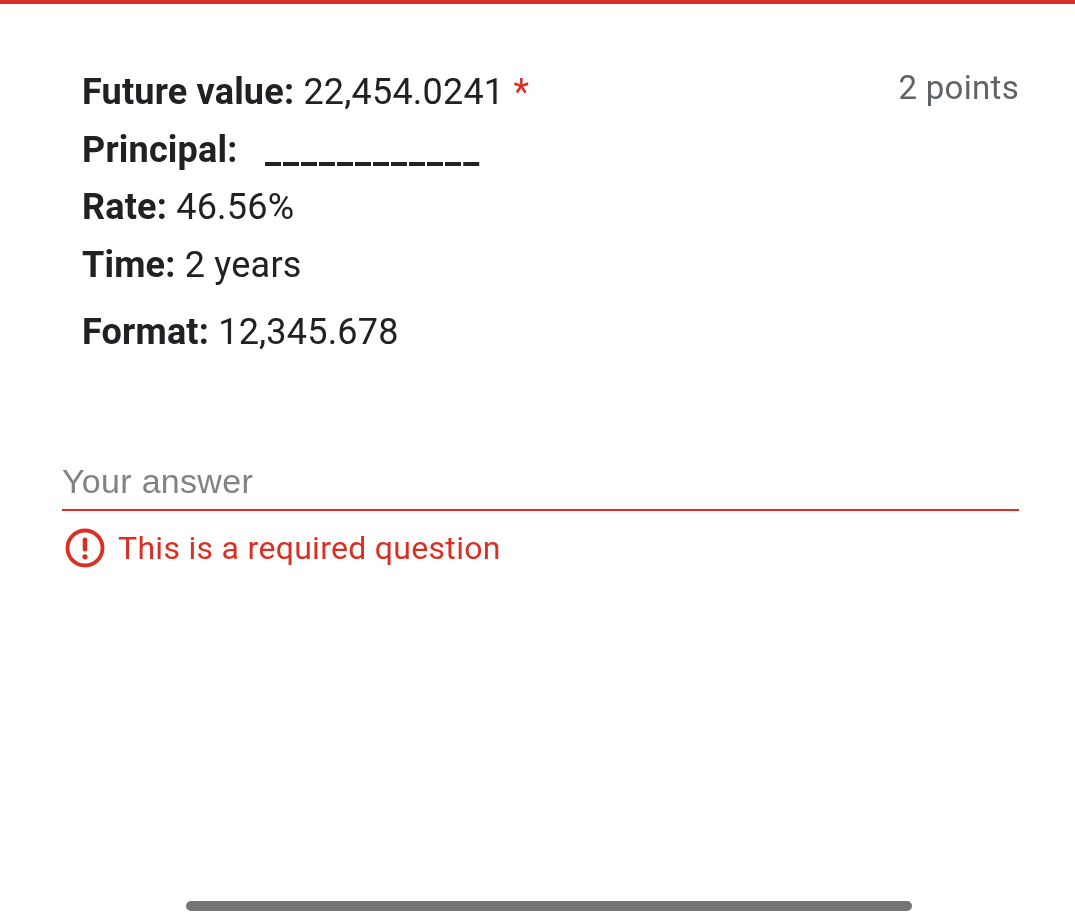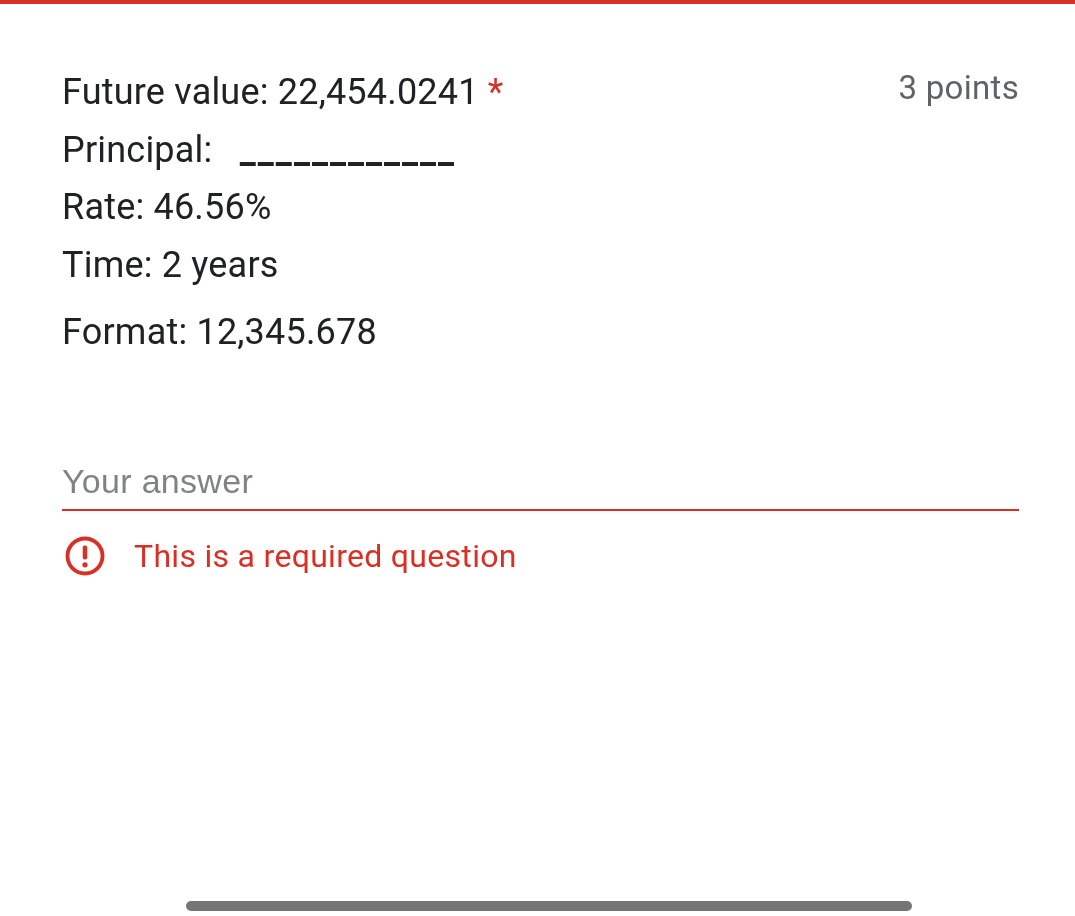--- a/index.html
+++ b/index.html
@@ -32,21 +32,21 @@
     font-size: 33px;
     white-space: nowrap;
     padding-top: 4px;
     letter-spacing: 0.3px;
   }
   .line {
     font-size: 36px;
     line-height: 1.6;
     letter-spacing: 0.2px;
   }
-  .line .bold { font-weight: 400; }
+  .line .bold { font-weight: 700; margin-left: 20px; }
   .req { color: #d93025; }
   .blank {
     font-weight: 700;
     letter-spacing: 2px;
   }
   .section2 {
     margin-top: 10px;
   }
   .answer-wrap {
     margin-top: 96px;
@@ -62,22 +62,22 @@
     background: transparent;
     letter-spacing: 0.3px;
   }
   .answer-input::placeholder {
     color: #808386;
     font-weight: 400;
   }
   .error-row {
     display: flex;
     align-items: center;
-    gap: 28px;
-    margin-top: 24px;
+    gap: 12px;
+    margin-top: 16px;
     padding-left: 2px;
   }
   .error-row svg { flex-shrink: 0; }
   .error-text {
     color: #d93025;
     font-size: 32px;
     letter-spacing: 0.3px;
   }
   .scrollbar-track {
     position: absolute;
@@ -114,21 +114,21 @@
         <span class="bold">Time:</span>
         <span>2 years</span>
       </div>
       <div class="section2">
         <div class="line">
           <span class="bold">Format:</span>
           <span>12,345.678</span>
         </div>
       </div>
     </div>
-    <div class="points">3 points</div>
+    <div class="points">2 points</div>
   </div>
 
   <div class="answer-wrap">
     <input class="answer-input" type="text" placeholder="Your answer" style="">
   </div>
 
   <div class="error-row">
     <svg width="42" height="42" viewBox="0 0 24 24">
       <circle cx="12" cy="12" r="10" fill="none" stroke="#d93025" stroke-width="2.2"></circle>
       <rect x="10.7" y="6" width="2.6" height="8" rx="1.2" fill="#d93025"></rect>

